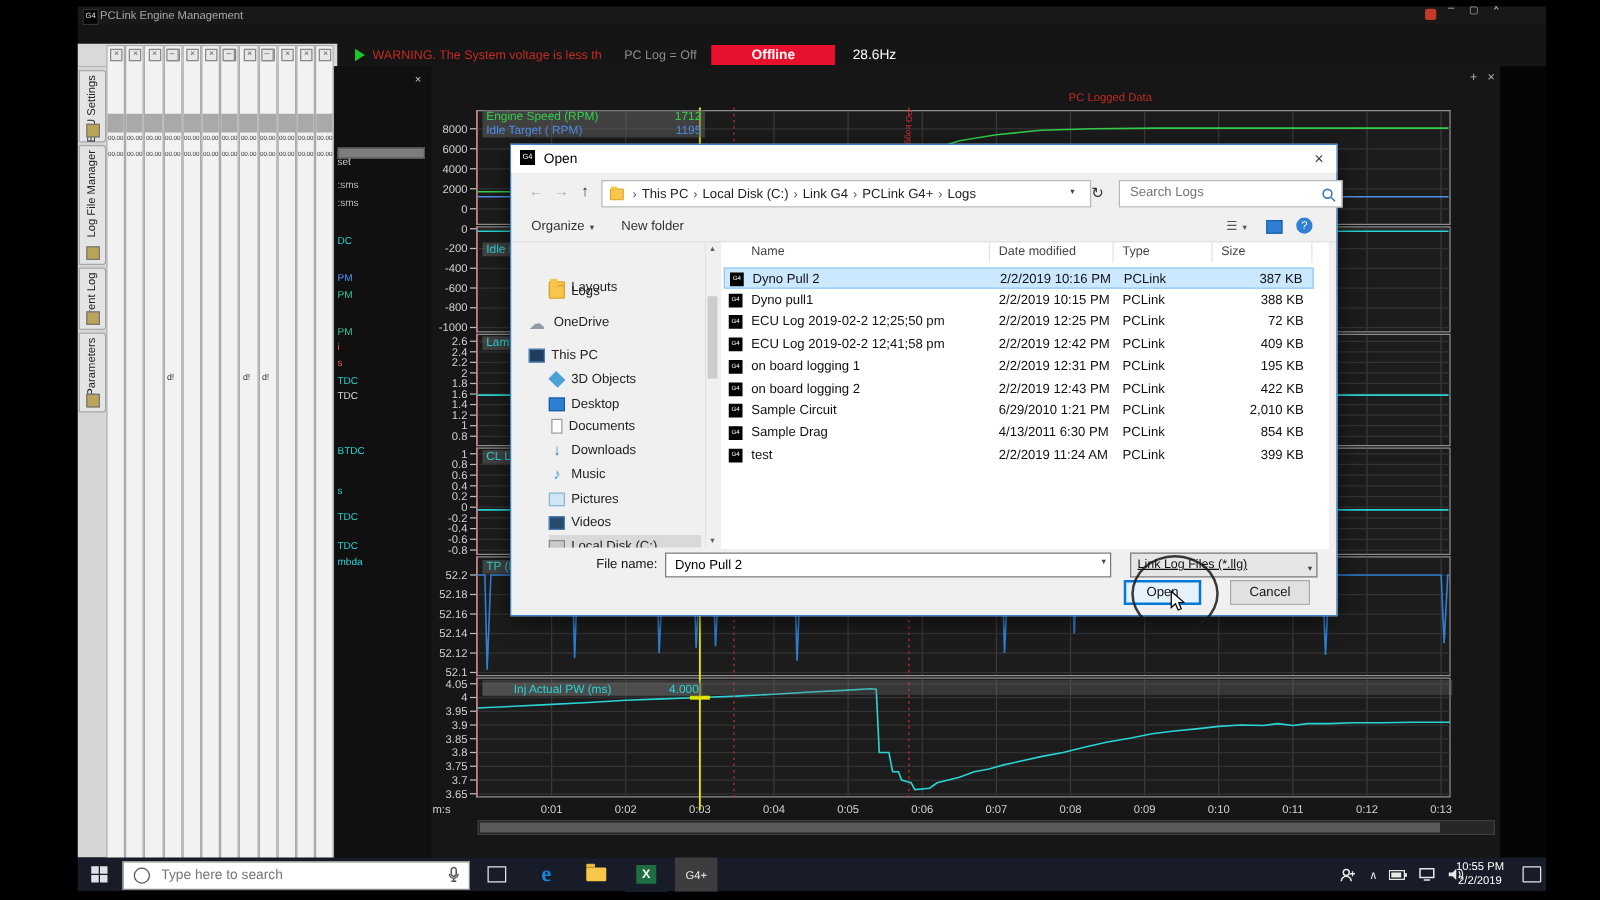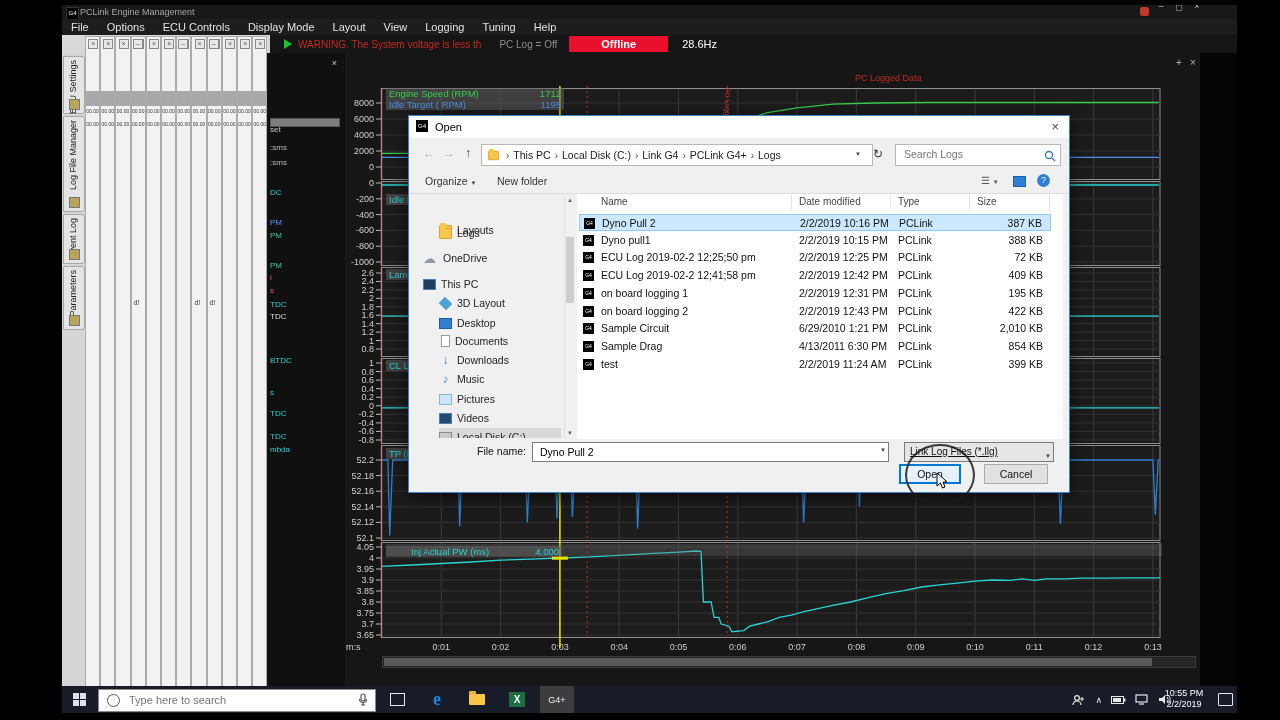--- a/index.html
+++ b/index.html
@@ -59,21 +59,21 @@
   .dlg *{box-sizing:border-box;}
   .dlg-title{position:absolute;left:0;top:0;width:100%;height:22px;background:#fff;}
   .dlg-title .t{position:absolute;left:26px;top:5px;font-size:11px;color:#000;}
   .g4ico{width:12px;height:12px;background:#000;color:#fff;font-size:6px;line-height:12px;text-align:center;display:inline-block;}
   .dlg-close{position:absolute;right:10px;top:3px;font-size:13px;color:#444;}
   .navrow{position:absolute;left:0;top:26px;width:100%;height:26px;}
   .navbtn{position:absolute;top:4px;font-size:12px;color:#aaa;}
   .crumbbox{position:absolute;left:72px;top:2px;width:392px;height:22px;background:#fff;border:1px solid #b8b8b8;
             display:flex;align-items:center;font-size:10.5px;color:#222;overflow:hidden;}
   .crumb-sep{color:#555;margin:0 4px;font-size:10px;}
-  .searchbox{position:absolute;left:486px;top:2px;width:166px;height:22px;background:#fff;border:1px solid #b8b8b8;}
+  .searchbox{position:absolute;left:486px;top:2px;width:179px;height:22px;background:#fff;border:1px solid #b8b8b8;}
   .searchbox input{position:absolute;left:6px;top:2px;width:130px;border:none;outline:none;font-size:10.5px;color:#777;background:transparent;font-family:"Liberation Sans",sans-serif;}
   .cmdrow{position:absolute;left:0;top:56px;width:100%;height:22px;font-size:10.5px;color:#333;}
   .cmdrow .sep{position:absolute;left:0;top:21px;width:100%;height:1px;background:#ddd;}
   .navpane{position:absolute;left:2px;top:79px;width:150px;height:243px;background:#f0f0f0;overflow:hidden;}
   .navitem{position:absolute;height:18px;display:flex;align-items:center;font-size:10.5px;color:#222;white-space:nowrap;}
   .navitem.sel{background:#d9d9d9;width:150px;}
   .nico{width:13px;height:11px;margin-right:5px;flex:none;}
   .ico-folder{background:#f7c64b;border:1px solid #d8a32a;border-radius:1px;position:relative;}
   .ico-folder:before{content:"";position:absolute;left:0;top:-3px;width:6px;height:3px;background:#f7c64b;border-radius:1px 1px 0 0;}
   .ico-cloud{color:#8f9aa6;font-size:13px;line-height:11px;width:15px;}
@@ -140,31 +140,20 @@
 
   <div class="titlebar abs">
     <div class="appico">G4</div>
     <span class="ttl">PCLink Engine Management</span>
   </div>
   <div class="abs" style="left:1140px;top:7px;width:9px;height:9px;background:#c0392b;border-radius:2px;z-index:2;"></div>
   <span class="wctl abs" style="left:1154px;">–</span>
   <span class="wctl abs" style="left:1172px;font-size:8px;top:3px;">▢</span>
   <span class="wctl abs" style="left:1190px;">×</span>
 
-  <div class="menubar abs">
-      <div class="menu-item">File</div>
-      <div class="menu-item">Options</div>
-      <div class="menu-item">ECU Controls</div>
-      <div class="menu-item">Display Mode</div>
-      <div class="menu-item">Layout</div>
-      <div class="menu-item">View</div>
-      <div class="menu-item">Logging</div>
-      <div class="menu-item">Tuning</div>
-      <div class="menu-item">Help</div>
-    </div>
 
   <div class="abs" style="left:62px;top:35px;width:208px;height:18px;background:#d9d9d9;"></div>
   <div class="toolbar abs">
     <span class="play-tri"></span>
     <span class="warn">WARNING. The System voltage is less th</span>
     <span class="pclog">PC Log = Off</span>
     <span class="offline">Offline</span>
     <span class="rate">28.6Hz</span>
   </div>
 
@@ -646,21 +635,21 @@
         <div class="navitem" style="left: 12px; top: 54px;">
           <div class="nico ico-cloud">☁</div>
           <span>OneDrive</span>
         </div>
         <div class="navitem" style="left: 12px; top: 80px;">
           <div class="nico ico-pc"></div>
           <span>This PC</span>
         </div>
         <div class="navitem" style="left: 28px; top: 99px;">
           <div class="nico ico-3d"></div>
-          <span>3D Layout</span>
+          <span>3D Objects</span>
         </div>
         <div class="navitem" style="left: 28px; top: 119px;">
           <div class="nico ico-desktop"></div>
           <span>Desktop</span>
         </div>
         <div class="navitem" style="left: 28px; top: 137px;">
           <div class="nico ico-doc"></div>
           <span>Documents</span>
         </div>
         <div class="navitem" style="left: 28px; top: 156px;">

